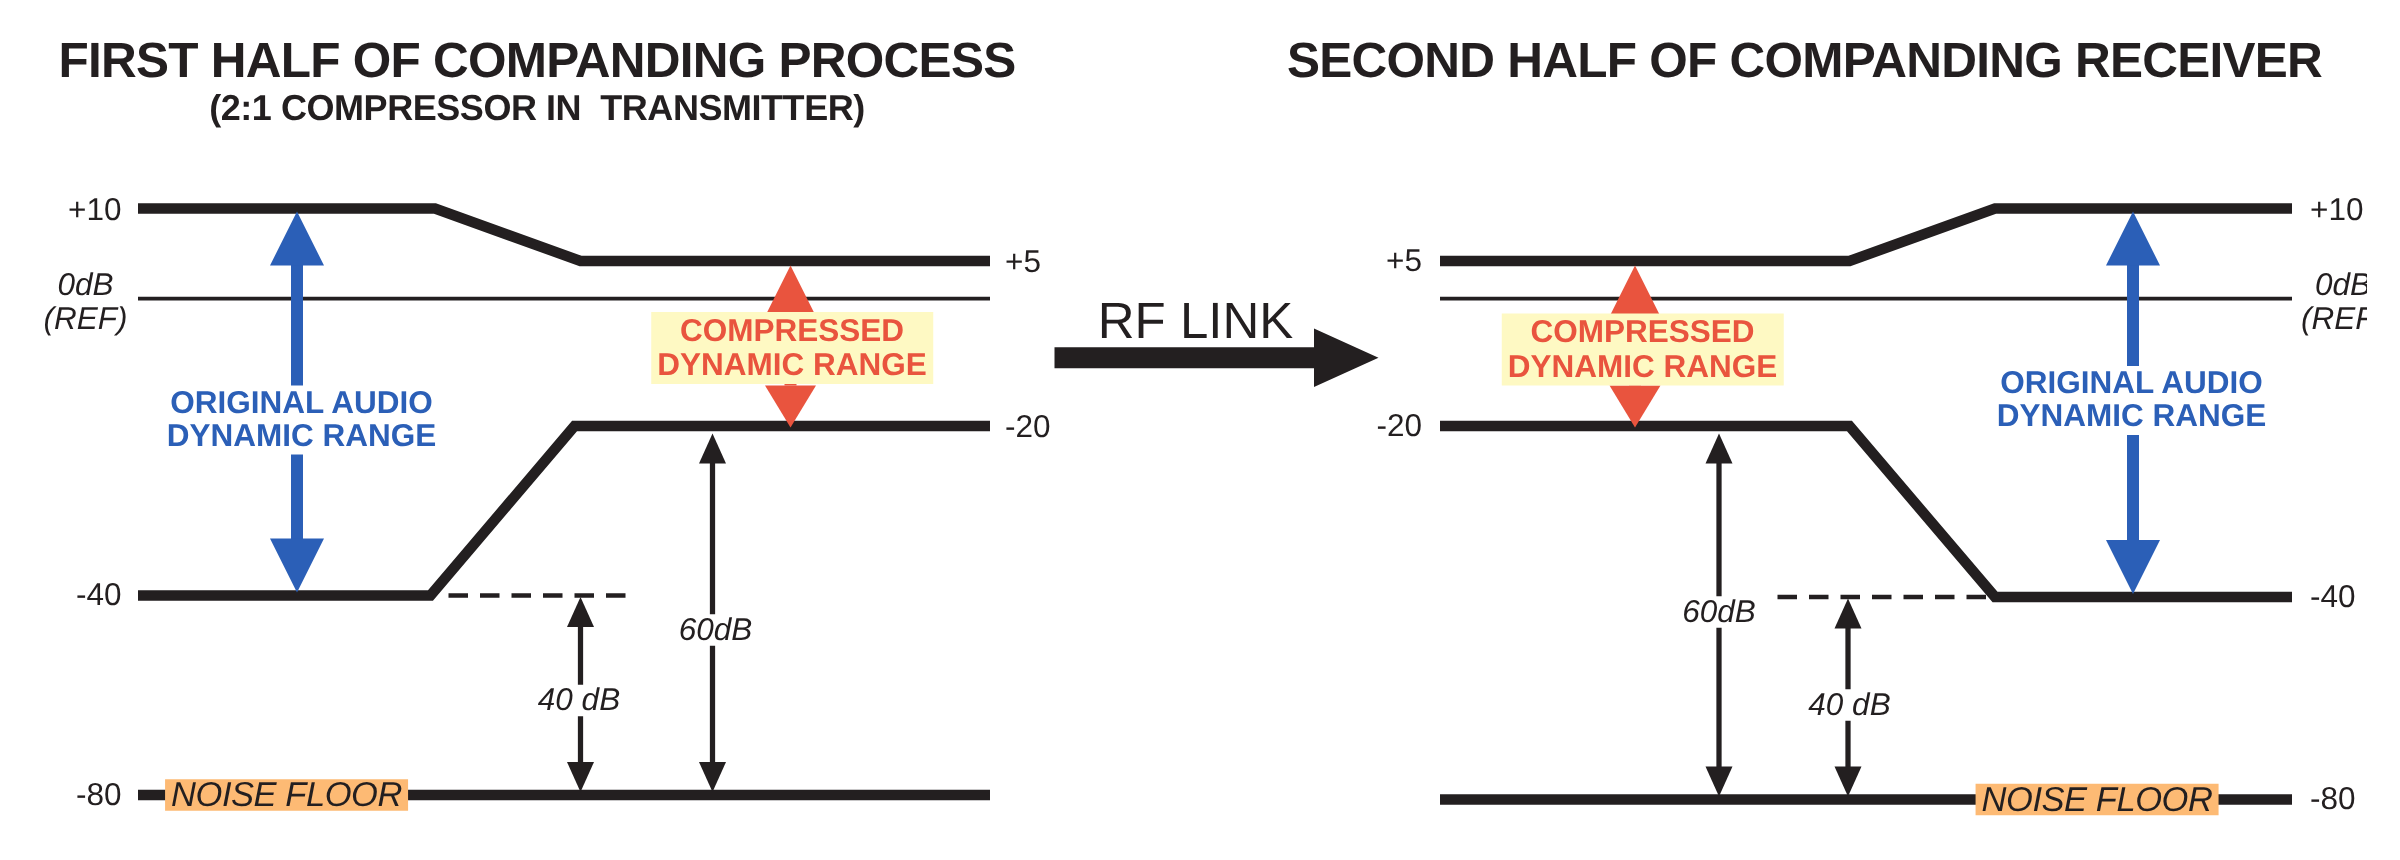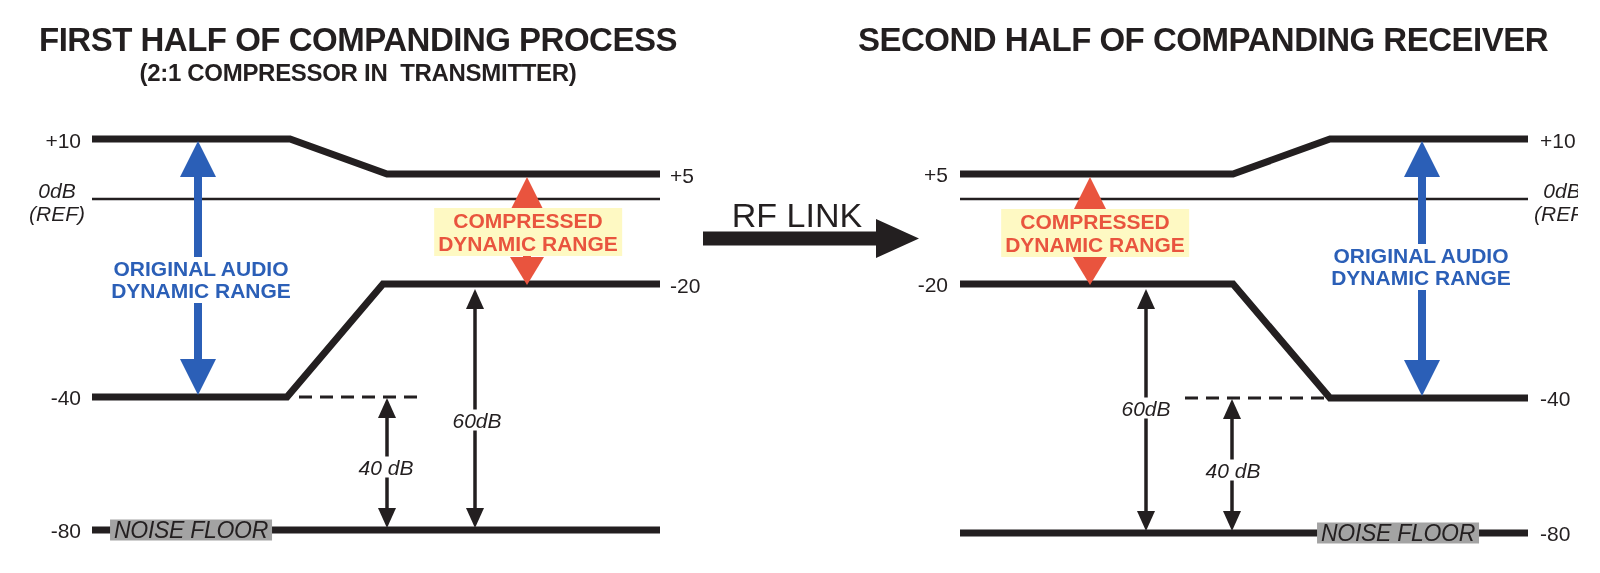--- a/index.html
+++ b/index.html
@@ -18,21 +18,21 @@
   .lbl{position:absolute;font-size:21px;line-height:21px;white-space:nowrap;color:var(--black);}
   .r{transform:translate(-100%,-50%);}
   .l{transform:translate(0,-50%);}
   .c{transform:translate(-50%,-50%);font-style:italic;}
   .wbg{background:#fff;padding:0 5px;}
   .title{position:absolute;transform:translate(-50%,-50%);font-size:33px;font-weight:700;
          letter-spacing:-0.5px;white-space:nowrap;}
   .subtitle{position:absolute;transform:translate(-50%,-50%);font-size:24px;font-weight:700;
             letter-spacing:-0.3px;white-space:pre;}
   .rflink{position:absolute;transform:translate(-50%,-50%);font-size:34px;white-space:nowrap;}
-  .noise{font-size:23px;letter-spacing:-0.3px;background:#a3a3a3;padding:0 4px;}
+  .noise{font-size:23px;letter-spacing:-0.3px;background:#fdba74;padding:0 4px;}
   .blue-note{position:absolute;transform:translate(-50%,-50%);color:var(--blue);font-weight:700;
              font-size:21px;line-height:22px;text-align:center;background:#fff;padding:1px 4px;white-space:nowrap;}
   .red-note{position:absolute;transform:translate(-50%,-50%);color:var(--red);font-weight:700;
             font-size:21px;line-height:23px;text-align:center;background:#fef9c3;padding:1px 4px;white-space:nowrap;}
 </style>
 </head>
 <body>
 
 <div id="stage">
 

